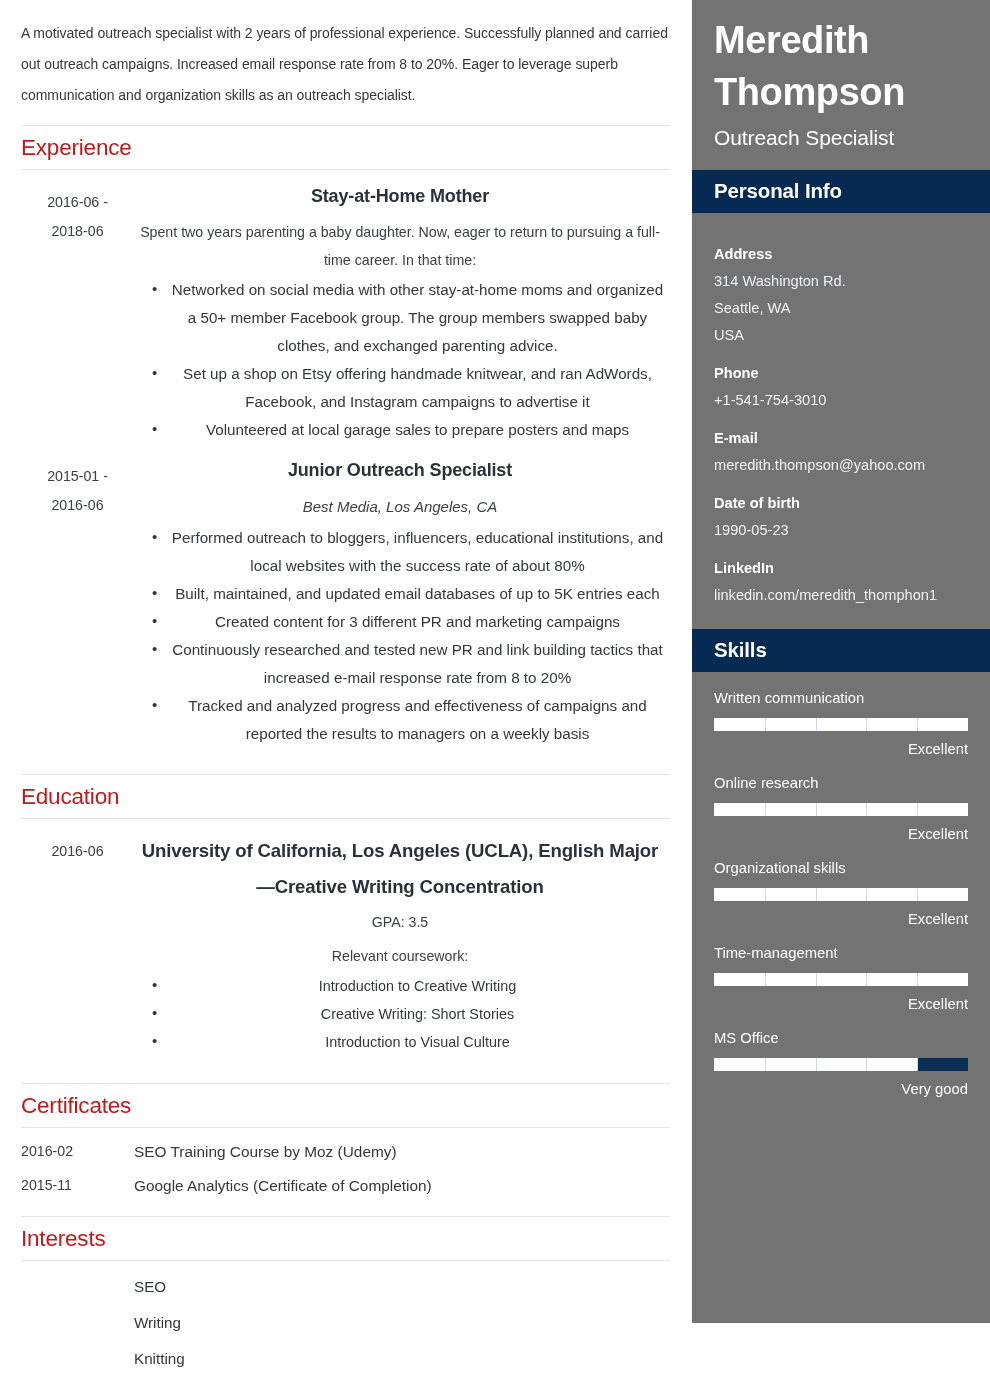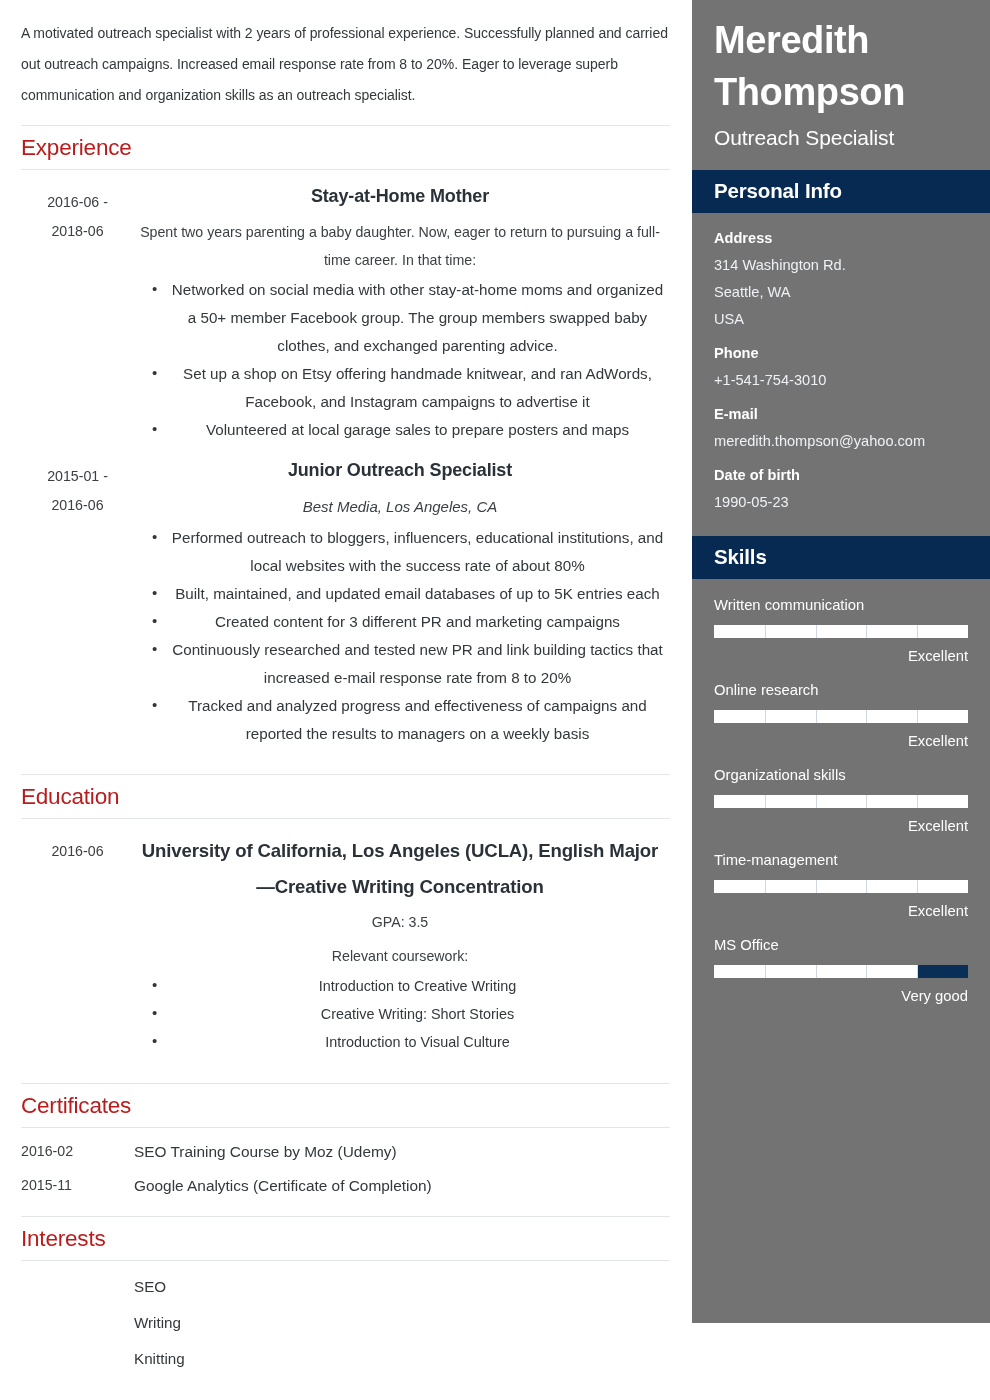--- a/index.html
+++ b/index.html
@@ -208,21 +208,21 @@
     letter-spacing: -0.15px;
   }
   .sb-body {
     padding: 14px 22px 0 22px;
   }
   .info-label {
     font-size: 14.6px;
     font-weight: bold;
     color: #ffffff;
     line-height: 22px;
-    margin: 0 0 5px 0;
+    margin: 16px 0 5px 0;
   }
   .info-value {
     font-size: 14.6px;
     color: #eef2f6;
     line-height: 22px;
     margin: 0 0 5px 0;
     word-break: break-word;
   }
   .info-block { margin-bottom: 12px; }
   .info-block:last-child { margin-bottom: 0; }
@@ -401,20 +401,24 @@
         <div class="info-label">Phone</div>
         <div class="info-value">+1-541-754-3010</div>
       </div>
       <div class="info-block">
         <div class="info-label">E-mail</div>
         <div class="info-value">meredith.thompson@yahoo.com</div>
       </div>
       <div class="info-block">
         <div class="info-label">Date of birth</div>
         <div class="info-value">1990-05-23</div>
+      </div>
+      <div class="info-block">
+        <div class="info-label">LinkedIn</div>
+        <div class="info-value">linkedin.com/meredith_thomphon1</div>
       </div>
     </div>
 
     <div style="height:18px"></div>
 
     <div class="sb-band">
       <h3>Skills</h3>
     </div>
 
     <div class="skills-body">

